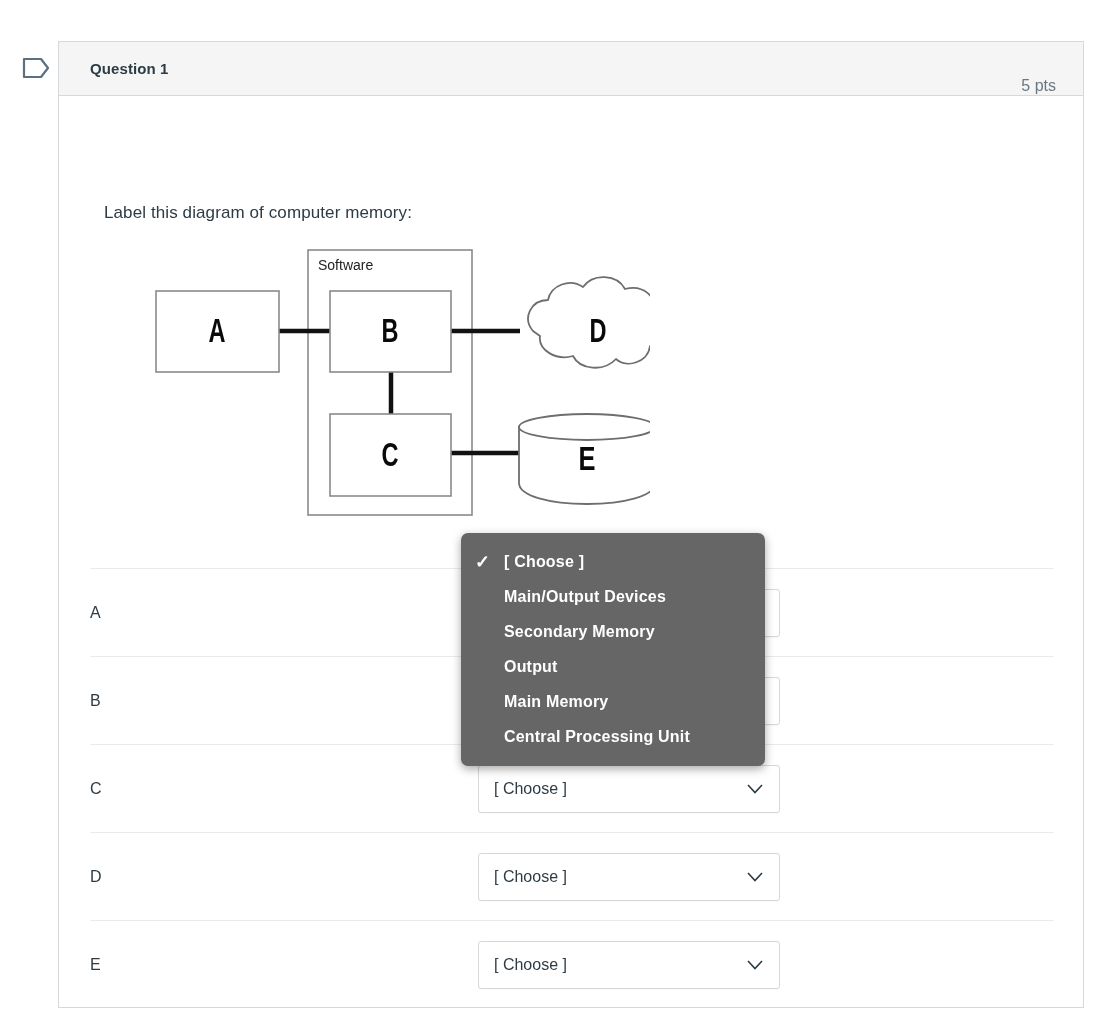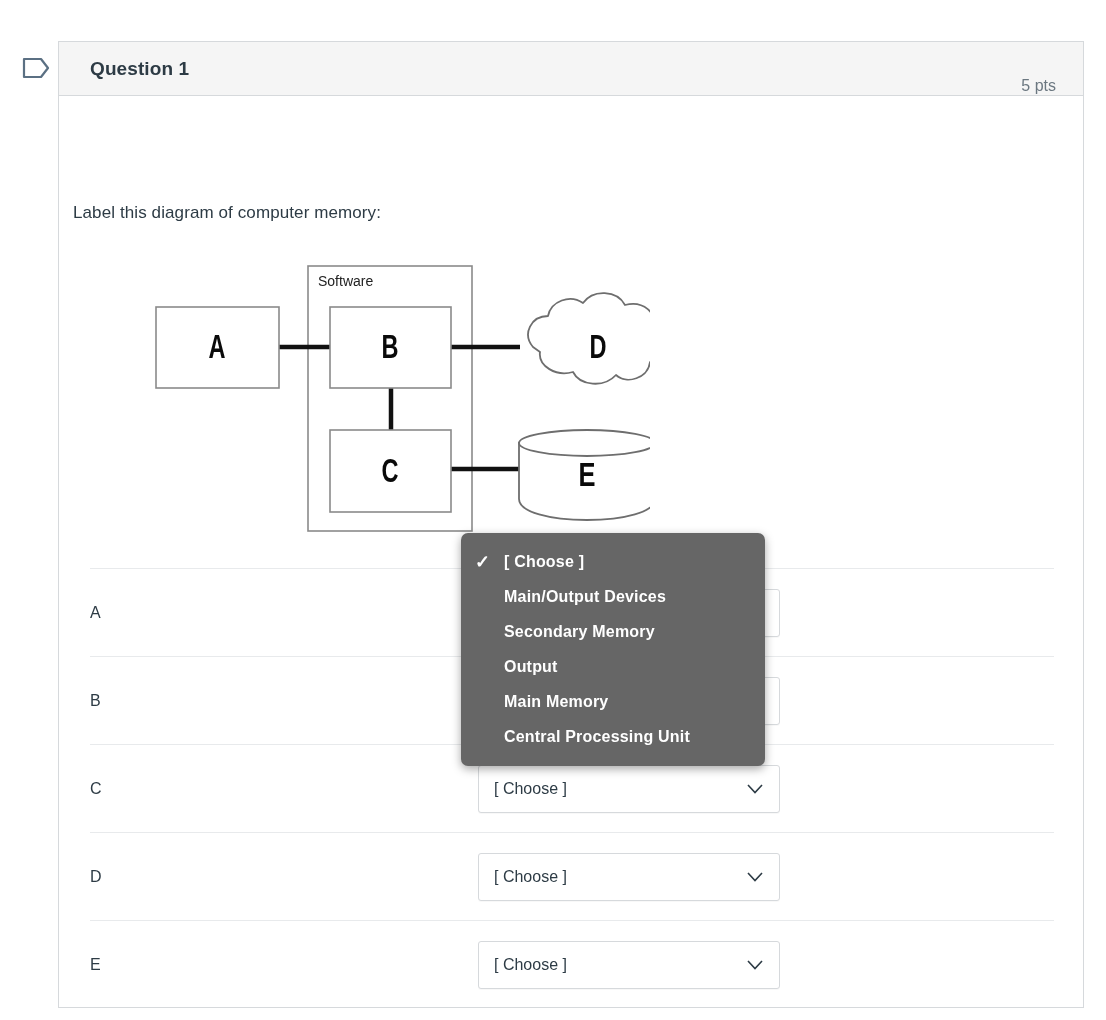--- a/index.html
+++ b/index.html
@@ -39,51 +39,51 @@
     height: 54px;
     background: #f5f5f5;
     border-bottom: 1px solid #d6d9dc;
     display: flex;
     align-items: center;
     justify-content: space-between;
     padding: 0 27px 0 31px;
     box-sizing: border-box;
   }
   .question-title {
-    font-size: 19px;
+    font-size: 15px;
     font-weight: bold;
     color: #2d3b45;
     letter-spacing: 0.1px;
   }
   .question-points {
     font-size: 16px;
     color: #6b7780;
     margin-top: 34px;
   }
 
   .question-body {
     padding: 0;
     position: relative;
   }
 
   .prompt-text {
     position: absolute;
-    left: 14px;
+    left: 45px;
     top: 107px;
     font-size: 17px;
     color: #2d3b45;
     letter-spacing: 0.1px;
     text-align: right;
   }
 
   
   .diagram-wrap {
     position: absolute;
     left: 31px;
-    top: 158px;
+    top: 142px;
     width: 560px;
     height: 290px;
   }
   .diagram-svg { display: block; }
 
   
   .answer-rows {
     position: absolute;
     left: 31px;
     top: 472px;

